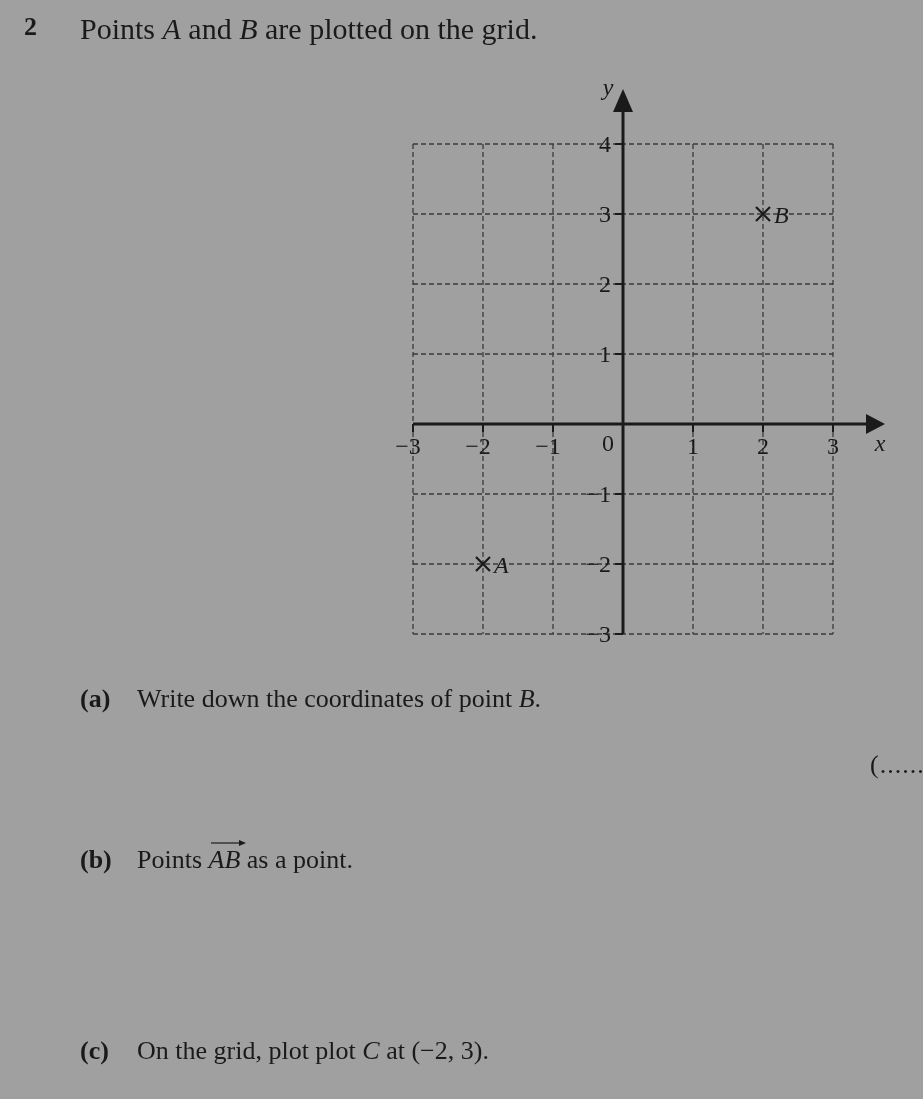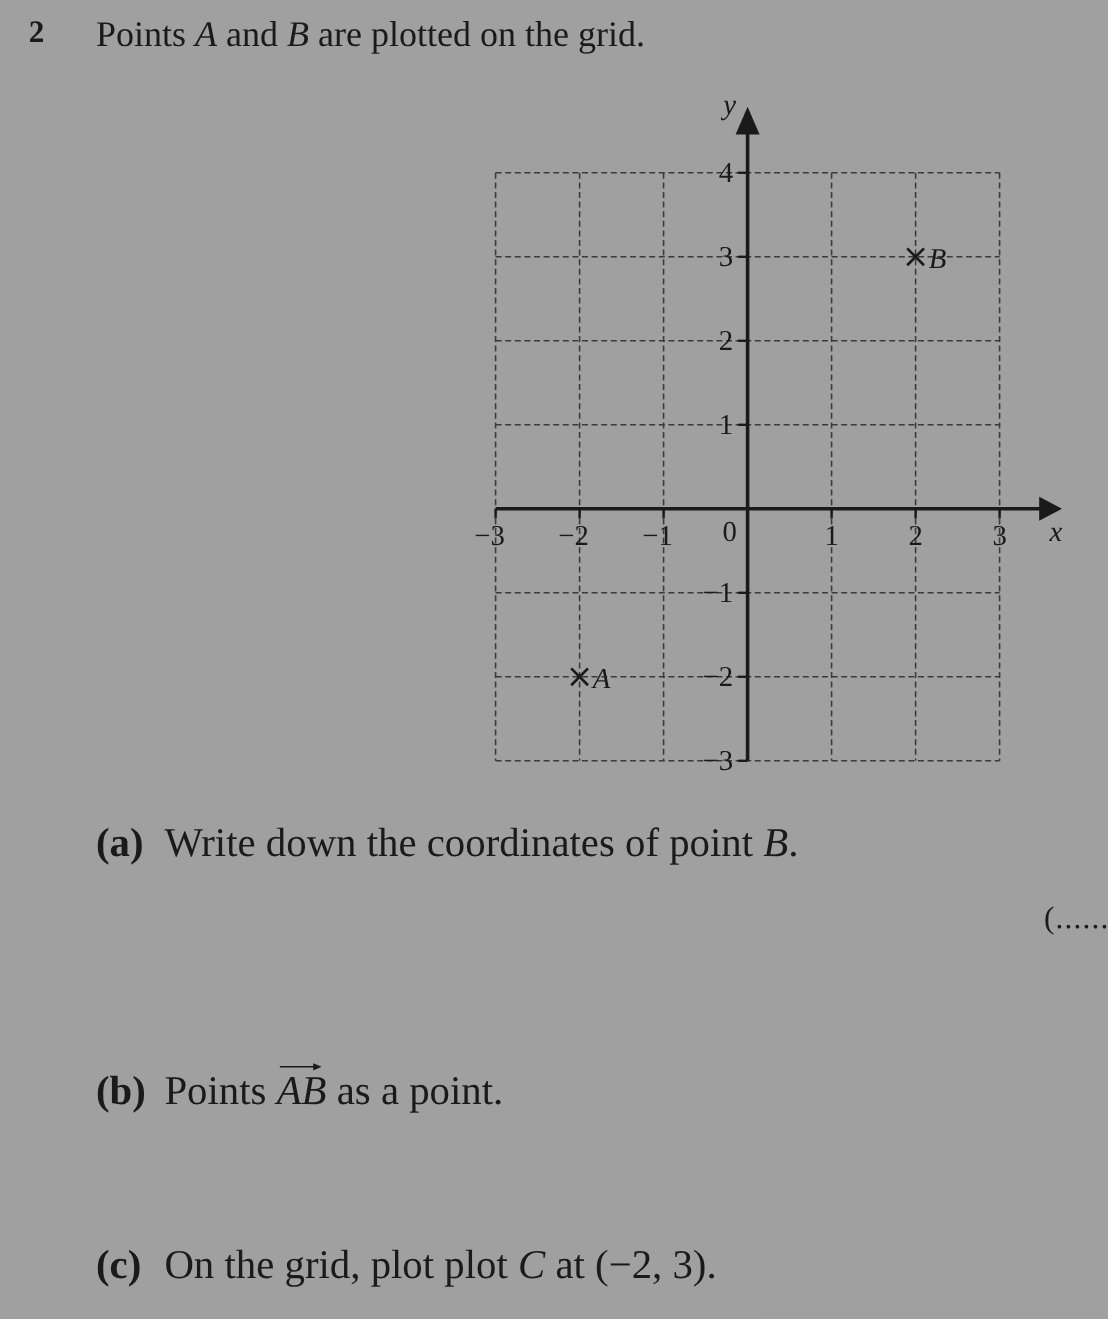--- a/index.html
+++ b/index.html
@@ -5,25 +5,25 @@
   html, body { margin: 0; padding: 0; }
   body {
     width: 923px; height: 1099px; overflow: hidden;
     background: #a0a0a0; position: relative;
     font-family: "Liberation Serif", "DejaVu Serif", serif;
     color: #1a1a1a;
   }
   .qnum { position: absolute; left: 24px; top: 12px; font-size: 26px; font-weight: bold; }
   .stem { position: absolute; left: 80px; top: 12px; font-size: 30px; white-space: nowrap; }
   .it { font-style: italic; }
-  .part { position: absolute; left: 80px; font-size: 34px; white-space: nowrap; }
+  .part { position: absolute; left: 80px; font-size: 26px; white-space: nowrap; }
   .part .lbl { font-weight: bold; display: inline-block; width: 57px; }
   .answer { position: absolute; left: 870px; top: 750px; font-size: 26px; white-space: nowrap; letter-spacing: 1px; }
   svg#grid { position: absolute; left: 0; top: 0; }
-  .vec { position: relative; display: inline-block; font-style: italic; margin-top: 46px; }
+  .vec { position: relative; display: inline-block; font-style: italic; }
   .vec-arrow { position: absolute; left: 2px; right: 0; top: -6px; height: 8px; }
 </style>
 </head>
 <body>
 
 <div class="qnum">2</div>
 <div class="stem"><span>Points </span><span class="it">A</span><span> and </span><span class="it">B</span><span> are plotted on the grid.</span></div>
 
 <svg id="grid" width="923" height="680" viewBox="0 0 923 680" xmlns="http://www.w3.org/2000/svg">
   <g id="gridlines" stroke="#3a3a3a" stroke-width="1.3" stroke-dasharray="5,3" fill="none">

